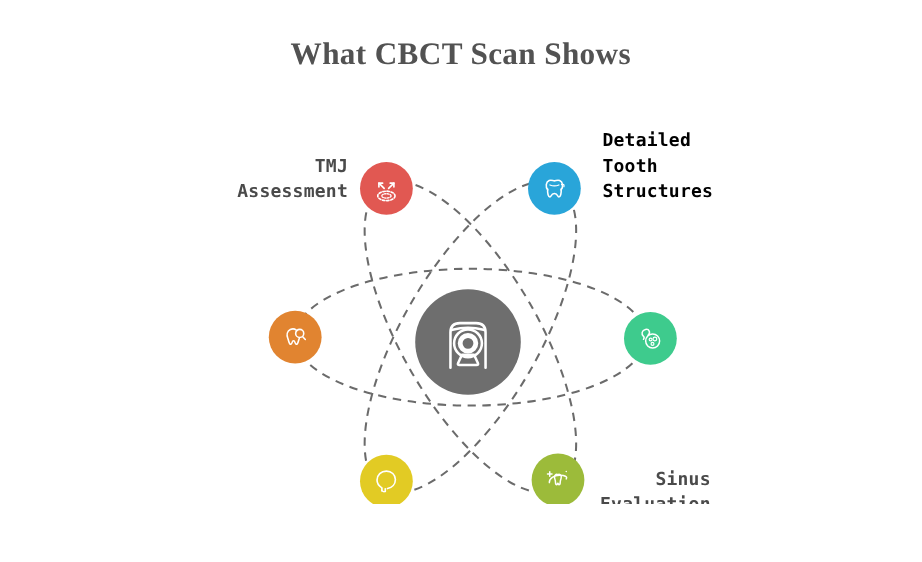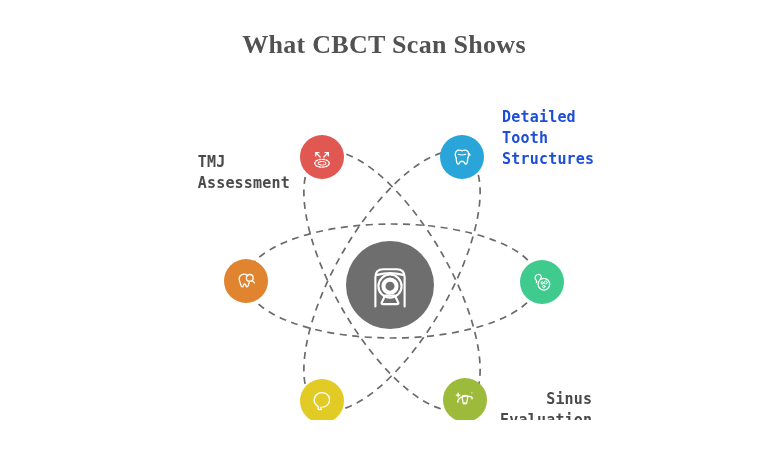--- a/index.html
+++ b/index.html
@@ -13,21 +13,21 @@
   .center-circle{width:88px;height:88px;left:346px;top:241px;}
   .sat{width:44px;height:44px;}
   .sat-tmj{left:300px;top:135px;}
   .sat-tooth{left:440px;top:135px;}
   .sat-pathologies{left:224px;top:259px;}
   .sat-jawbone{left:520px;top:260px;}
   .sat-nerve{left:300px;top:379px;}
   .sat-sinus{left:443px;top:378px;}
   .label{position:absolute;font-size:15px;line-height:21px;font-weight:600;
          white-space:pre-line;letter-spacing:.2px;}
-  .lbl-tmj{right:478px;top:128px;margin-top:24px;}
+  .lbl-tmj{right:478px;top:128px;text-align:right;}
   .lbl-tooth{left:502px;top:107px;text-align:left;}
   .lbl-pathologies{right:558px;top:250px;text-align:right;}
   .lbl-jawbone{left:578px;top:261px;text-align:left;}
   .lbl-nerve{right:481px;top:389px;text-align:right;}
   .lbl-sinus{left:500px;top:389px;text-align:right;}
   .icon{display:block;}
 </style>
 </head>
 <body>
 
@@ -67,21 +67,21 @@
 Assessment</div>
 
   <div class="circle sat sat-tooth" style="background-color: rgb(41, 165, 217);">
     <svg class="icon" width="30" height="30" viewBox="0 0 48 48" fill="none" stroke="#ffffff" stroke-width="2.1" stroke-linecap="round" stroke-linejoin="round">
       <path d="M15,26 C12,22 12.5,15.5 17,13.5 C20,12.2 22,14 24,14 C26,14 28,12.2 31,13.5 C35.5,15.5 36,22 33,26"></path>
       <path d="M15,25 C14.5,31 16,35.5 18,35.5 C20.3,35.5 19,30.8 24,30.8 C29,30.8 27.7,35.5 30,35.5 C32,35.5 33.5,31 33,25"></path>
       <path d="M18,19.5 Q24,22 30,19.5" stroke-width="1.7"></path>
       <path d="M33.5,19 q4,-1.5 3.2,2.6" stroke-width="1.7"></path>
     </svg>
   </div>
-  <div class="label lbl-tooth" style="color: #1d4ed8;">Detailed
+  <div class="label lbl-tooth" style="color: #000000;">Detailed
 Tooth
 Structures</div>
 
   <div class="circle sat sat-pathologies" style="background-color: rgb(225, 132, 48);">
     <svg class="icon" width="30" height="30" viewBox="0 0 48 48" fill="none" stroke="#ffffff" stroke-width="2.1" stroke-linecap="round" stroke-linejoin="round">
       <path d="M25.5,14.5 C23.5,13 20.5,12.3 17.5,13.8 C13,16 12.5,21 14,25 C15.7,29.5 15.8,33.5 18,33.5 C20.3,33.5 19.3,28.8 21.8,28.8 C24.3,28.8 23.3,33.5 25.6,33.5 C27.8,33.5 27.9,29.5 29.5,25.3"></path>
       <circle cx="30" cy="19" r="5.4"></circle>
       <path d="M34,23.3 L37.5,27"></path>
     </svg>
   </div>

